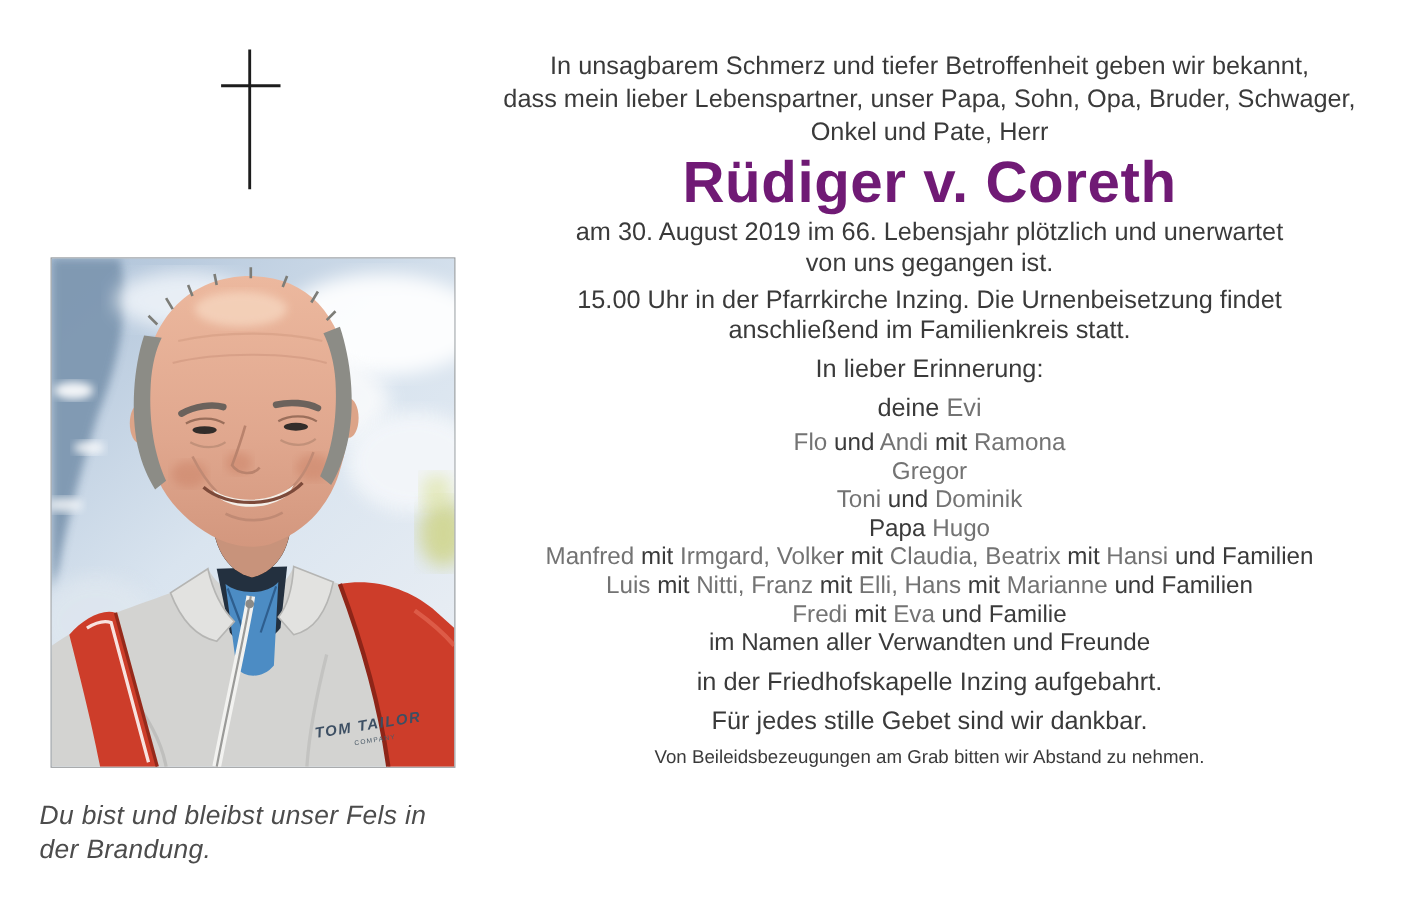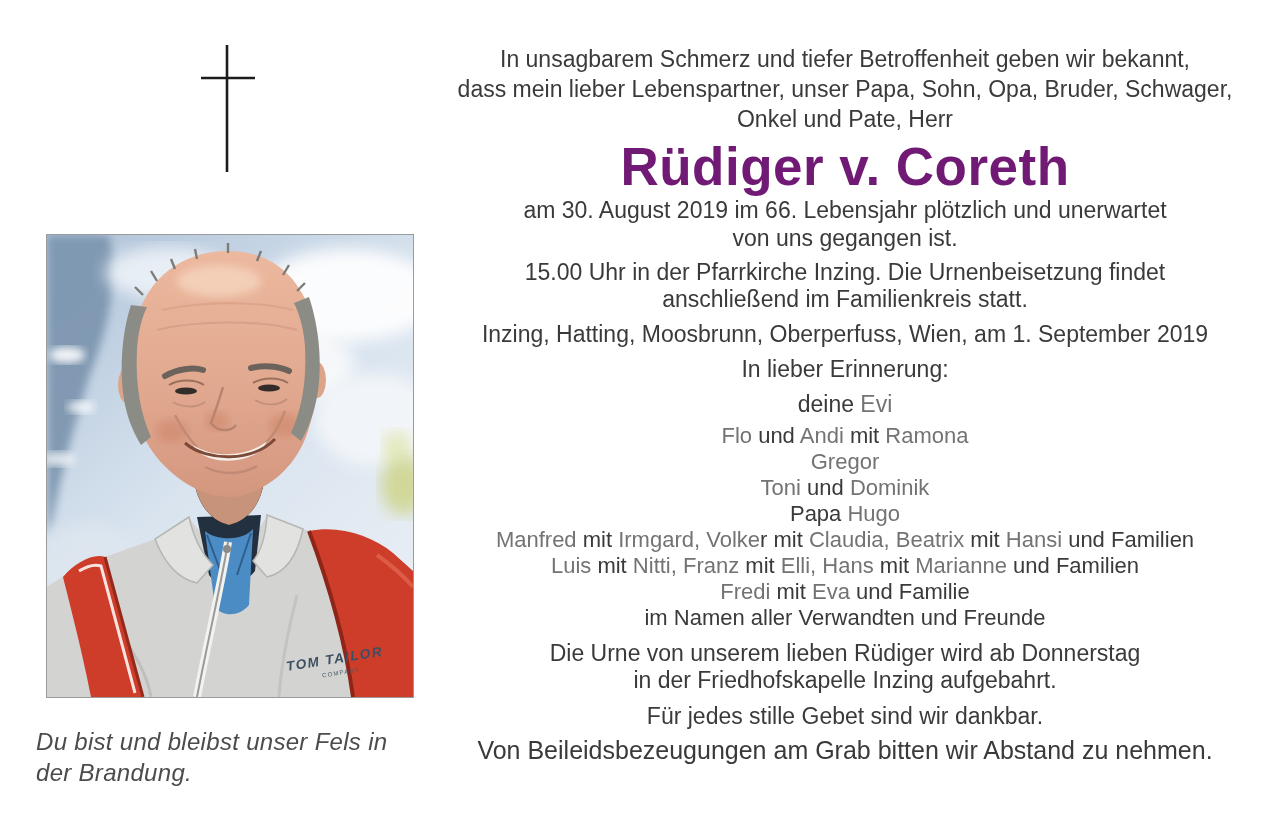--- a/index.html
+++ b/index.html
@@ -30,21 +30,21 @@
   .death{margin:0 0 0;font-size:23px;line-height:28px;}
   .service{margin:7px 0 0;font-size:23px;line-height:27px;}
   .places{margin:8px 0 0;font-size:23px;line-height:26px;}
   .remembrance{margin:9px 0 0;font-size:23px;line-height:26px;}
   .evi{margin:9px 0 0;font-size:23px;line-height:26px;}
   .mourners{margin:6px 0 0;font-size:22px;}
   .mourners .mline{line-height:26px;}
   .b{font-weight:400;color:#737373;}
   .urn{margin:9px 0 0;font-size:23px;line-height:27px;}
   .prayer{margin:9px 0 0;font-size:23px;line-height:26px;}
-  .condolence{margin:8px 0 16px;font-size:25px;line-height:26px;}
+  .condolence{margin:8px 0 16px;font-size:17px;line-height:26px;}
 </style>
 </head>
 <body>
 
 <div class="page">
 
   <svg class="cross" viewBox="0 0 62 134" aria-hidden="true">
     <line x1="30" y1="3" x2="30" y2="130"></line>
     <line x1="4" y1="36" x2="58" y2="36"></line>
   </svg>
@@ -174,39 +174,37 @@
     <p class="death">
       <span class="ln">am 30. August 2019 im 66. Lebensjahr plötzlich und unerwartet</span>
       <span class="ln">von uns gegangen ist.</span>
     </p>
 
     <p class="service">
       <span class="ln">15.00 Uhr in der Pfarrkirche Inzing. Die Urnenbeisetzung findet</span>
       <span class="ln">anschließend im Familienkreis statt.</span>
     </p>
 
-    <p class="places">Inzing, Hatting, Moosbrunn, Oberperfuss, Wien, am 1. September 2019</p>
 
     <p class="remembrance">In lieber Erinnerung:</p>
 
     <p class="evi"><span>deine </span><span class="b">Evi</span></p>
 
     <div class="mourners">
         <div class="mline"><span class="b">Flo</span><span> und </span><span class="b">Andi</span><span> mit </span><span class="b">Ramona</span></div>
         <div class="mline"><span class="b">Gregor</span></div>
         <div class="mline"><span class="b">Toni</span><span> und </span><span class="b">Dominik</span></div>
         <div class="mline"><span>Papa </span><span class="b">Hugo</span></div>
         <div class="mline"><span class="b">Manfred</span><span> mit </span><span class="b">Irmgard, Volke</span><span>r mit </span><span class="b">Claudia, Beatrix</span><span> mit </span><span class="b">Hansi</span><span> und Familien</span></div>
         <div class="mline"><span class="b">Luis</span><span> mit </span><span class="b">Nitti, Franz</span><span> mit </span><span class="b">Elli, Hans</span><span> mit </span><span class="b">Marianne</span><span> und Familien</span></div>
         <div class="mline"><span class="b">Fredi</span><span> mit </span><span class="b">Eva</span><span> und Familie</span></div>
         <div class="mline"><span>im Namen aller Verwandten und Freunde</span></div>
       </div>
 
     <p class="urn">
-      <span class="ln">Die Urne von unserem lieben Rüdiger wird ab Donnerstag</span>
       <span class="ln">in der Friedhofskapelle Inzing aufgebahrt.</span>
     </p>
 
     <p class="prayer">Für jedes stille Gebet sind wir dankbar.</p>
 
     <p class="condolence">Von Beileidsbezeugungen am Grab bitten wir Abstand zu nehmen.</p>
 
   </main>
 </div>
 

